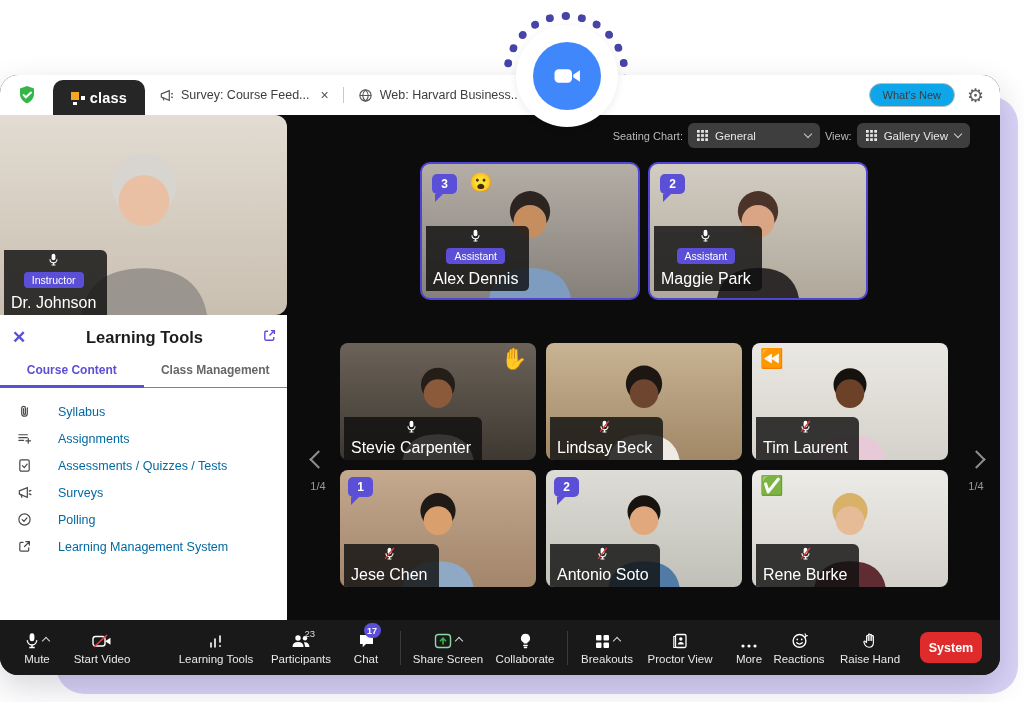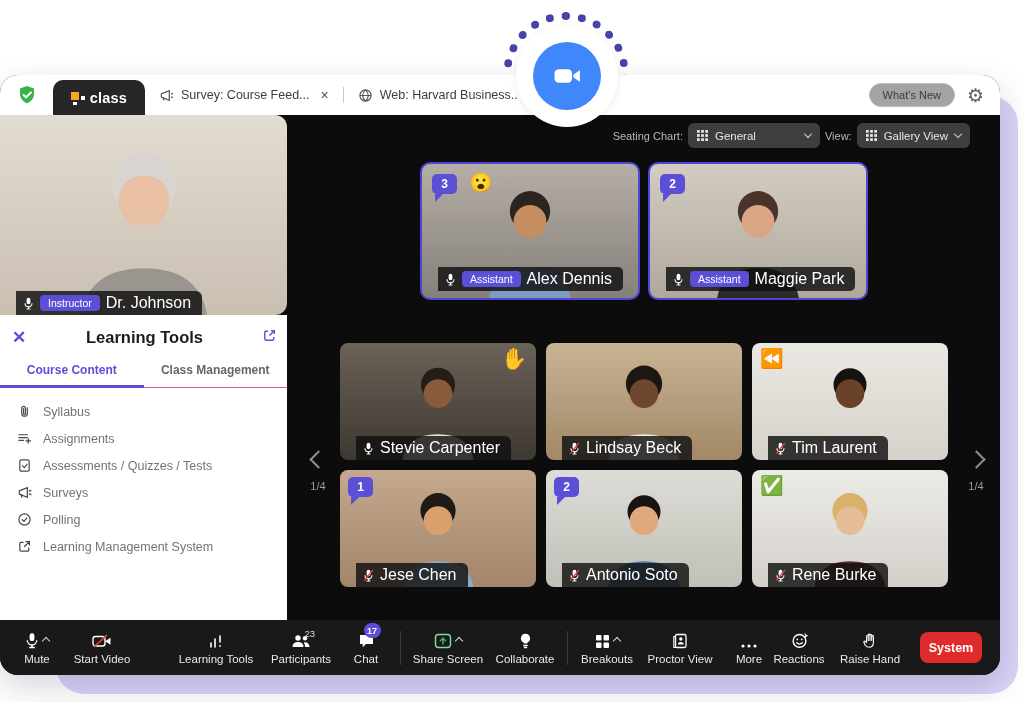--- a/index.html
+++ b/index.html
@@ -29,48 +29,48 @@
   .brand-mark{position:relative;width:14px;height:14px;flex:none;}
   .brand-mark i{position:absolute;display:block;}
   .brand-mark .b1{left:0;top:1px;width:8px;height:8px;background:#f5a623;}
   .brand-mark .b2{left:10px;top:5px;width:4px;height:4px;background:#fff;}
   .brand-mark .b3{left:2px;top:11px;width:4px;height:3px;background:#fff;}
   .brand-text{color:#fff;font-size:14.5px;font-weight:700;letter-spacing:.2px;}
   .doc-tab{display:flex;align-items:center;gap:7px;padding:0 14px;height:100%;color:#3d3d3d;font-size:12.5px;}
   .doc-tab .close{color:#555;font-size:14px;line-height:1;margin-left:4px;cursor:default;}
   .tab-sep{width:1px;height:16px;background:#c9c9c9;}
   .topbar-spacer{flex:1;}
-  .whats-new{border:1px solid #bdbdbd;border-radius:14px;padding:5px 13px;font-size:11px;color:#3c3c3c;background:#a3a3a3;margin-right:12px;white-space:nowrap;}
+  .whats-new{border:1px solid #bdbdbd;border-radius:14px;padding:5px 13px;font-size:11px;color:#3c3c3c;background:#0ea5e9;margin-right:12px;white-space:nowrap;}
   .gear{color:#5f5f5f;font-size:19px;margin-right:16px;line-height:1;}
 
   
   .content{position:absolute;top:40px;left:0;right:0;bottom:55px;background:#0c0c0c;}
 
   .video-tile{position:relative;overflow:hidden;background:linear-gradient(180deg,var(--w1),var(--w2));}
   .person{position:absolute;bottom:-3%;left:50%;transform:translateX(-50%);height:94%;}
 
   .instructor-tile{position:absolute;left:0;top:0;width:287px;height:200px;border-radius:0 12px 12px 0;}
 
-  .plate{position:absolute;left:16px;bottom:0;background:rgba(16,16,16,.82);display:flex;align-items:center;gap:6px;
-    padding:3px 11px 3px 7px;border-radius:0 6px 0 0;color:#fff;font-size:12px;white-space:nowrap;}
+  .plate{position:absolute;left:4px;bottom:0;background:rgba(16,16,16,.82);display:flex;align-items:center;gap:6px;
+    padding:3px 11px 3px 7px;border-radius:0 6px 0 0;color:#fff;font-size:12px;white-space:nowrap;flex-direction:column;}
   .plate.floating{bottom:7px;border-radius:0 5px 5px 0;}
   .role-badge{background:var(--accent);border-radius:4px;padding:2px 8px;font-size:10.5px;color:#fff;}
   .pname{font-size:16px;color:#fff;}
 
   
   .panel{position:absolute;left:0;top:200px;width:287px;height:305px;background:#fff;}
   .panel-head{display:grid;grid-template-columns:30px 1fr 30px;align-items:center;padding:12px 10px 6px 12px;}
   .panel-close{color:var(--accent);font-size:17px;font-weight:700;text-align:left;}
   .panel-title{text-align:center;font-size:16.5px;font-weight:700;color:#1c1c1c;}
   .panel-pop{text-align:right;}
   .panel-tabs{display:flex;margin-top:2px;}
   .panel-tab{flex:1;text-align:center;font-size:12px;font-weight:700;padding:7px 0 8px;color:#666;border-bottom:1px solid #ec4899;}
   .panel-tab.active{color:var(--accent);border-bottom:3px solid var(--accent);}
   .panel-list{margin-top:10px;}
-  .panel-item{display:flex;align-items:center;gap:11px;padding:6px 10px 6px 17px;font-size:12.5px;color:#737373;}
+  .panel-item{display:flex;align-items:center;gap:26px;padding:6px 10px 6px 17px;font-size:12.5px;color:#0369a1;}
   .panel-item svg{flex:none;}
 
   
   .seat-row{position:absolute;top:8px;right:30px;display:flex;align-items:center;gap:5px;}
   .ctl-label{color:#b9b9b9;font-size:11px;}
   .dd{background:#3e3e3e;border-radius:6px;height:25px;display:flex;align-items:center;gap:7px;padding:0 9px;color:#e6e6e6;font-size:11.5px;}
   .dd.wide{width:132px;}
   .dd .grow{flex:1;}
   .chev-dn{width:6px;height:6px;border-left:1.5px solid #cfcfcf;border-bottom:1.5px solid #cfcfcf;transform:rotate(-45deg);margin-top:-3px;}
 

